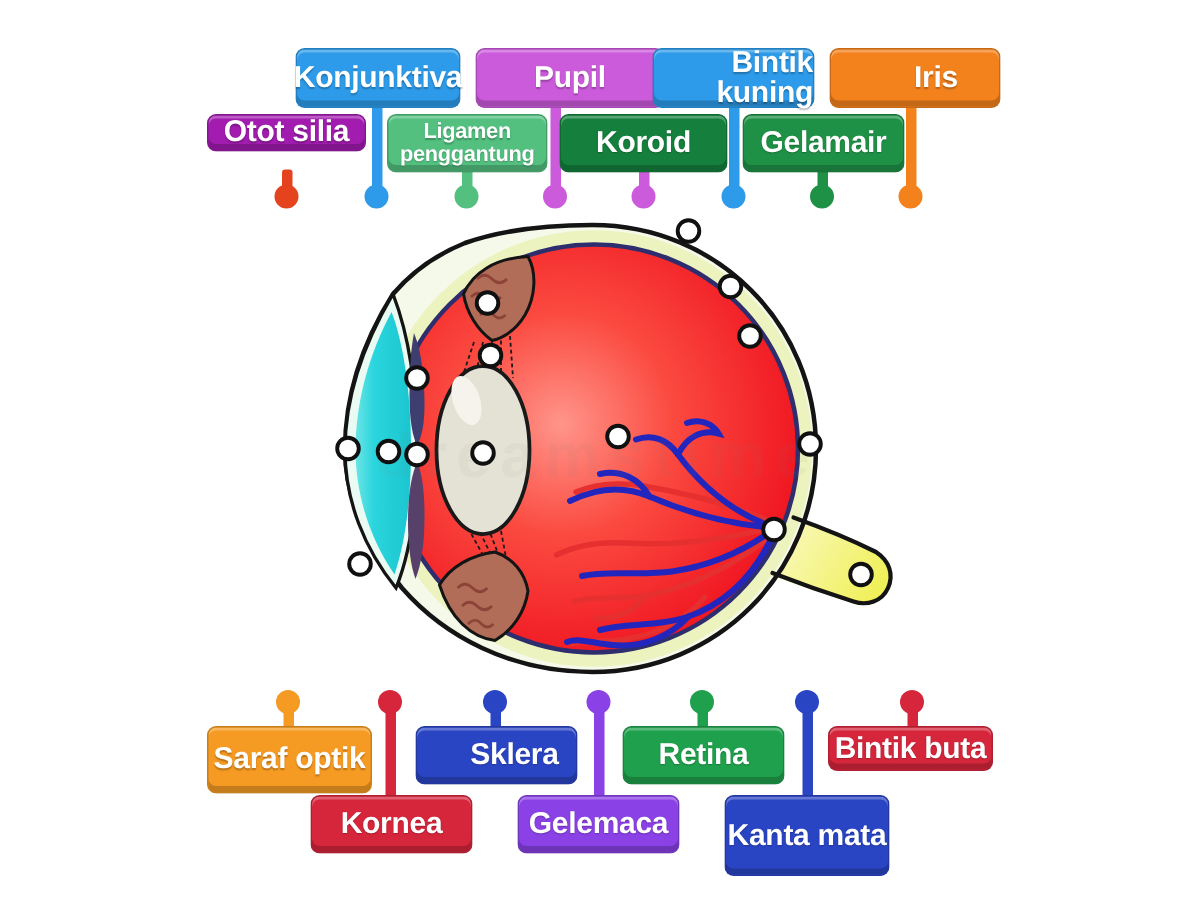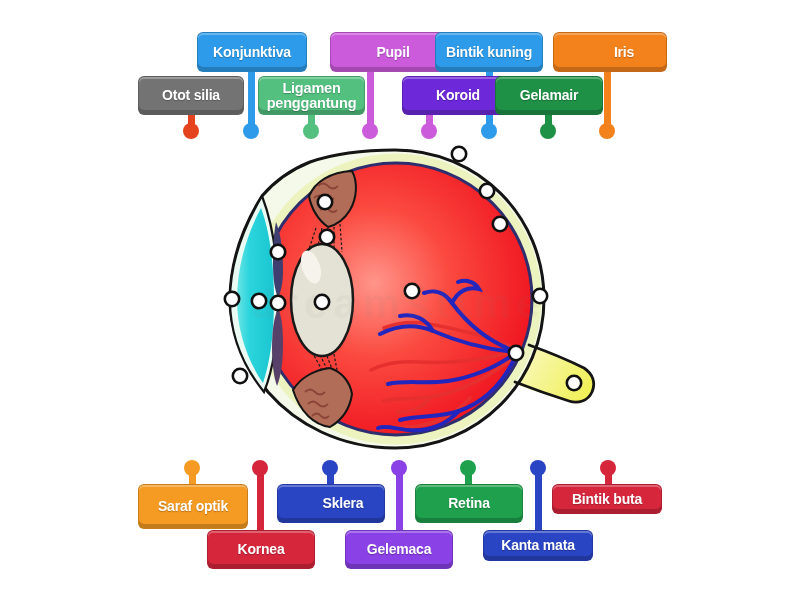--- a/index.html
+++ b/index.html
@@ -4,21 +4,21 @@
 <style>
   html,body{margin:0;padding:0;background:#ffffff;}
   #stage{
     position:relative;width:800px;height:600px;background:#ffffff;
     font-family:"Liberation Sans","DejaVu Sans",sans-serif;overflow:hidden;
   }
   #eye-svg{position:absolute;left:0;top:0;z-index:1;}
   .label{
     position:absolute;z-index:3;border-radius:6px;
     display:flex;align-items:center;justify-content:center;
-    color:#fff;font-weight:700;font-size:14px;line-height:1.02;text-align:center;
+    color:#fff;font-weight:700;font-size:20px;line-height:1.02;text-align:center;
     white-space:pre-line;letter-spacing:-0.2px;
     box-shadow:inset 0 2px 0 rgba(255,255,255,.28), inset 0 -4px 0 rgba(0,0,0,.20);
     text-shadow:0 1px 1px rgba(0,0,0,.25);
     cursor:grab;user-select:none;
   }
   .label.small{font-size:14.5px;}
   .stem{position:absolute;z-index:2;border-radius:2px;}
   .pin-dot{position:absolute;z-index:2;border-radius:50%;}
 </style>
 </head>
@@ -126,37 +126,37 @@
         <circle cx="574" cy="383" r="7.2" fill="#FFFFFF" stroke="#101010" stroke-width="2.6"></circle>
       </g>
   </svg>
 
   <div id="labels-layer">
       <div class="stem" style="left: 247.5px; top: 70px; width: 7px; height: 61px; background: rgb(45, 155, 233);"></div>
       <div class="pin-dot" style="left: 243px; top: 123px; width: 16px; height: 16px; background: rgb(45, 155, 233);"></div>
       <div class="label" style="left: 197px; top: 32px; width: 110px; height: 40px; background: rgb(45, 155, 233); border: 1px solid rgba(0, 0, 0, 0.18); box-sizing: border-box;">Konjunktiva</div>
       <div class="stem" style="left: 366.5px; top: 70px; width: 7px; height: 61px; background: rgb(203, 91, 219);"></div>
       <div class="pin-dot" style="left: 362px; top: 123px; width: 16px; height: 16px; background: rgb(203, 91, 219);"></div>
-      <div class="label" style="left: 330px; top: 32px; width: 126px; height: 40px; background: rgb(203, 91, 219); border: 1px solid rgba(0, 0, 0, 0.18); box-sizing: border-box;">Pupil</div>
+      <div class="label" style="left: 317px; top: 32px; width: 126px; height: 40px; background: rgb(203, 91, 219); border: 1px solid rgba(0, 0, 0, 0.18); box-sizing: border-box;">Pupil</div>
       <div class="stem" style="left: 485.5px; top: 70px; width: 7px; height: 61px; background: rgb(45, 155, 233);"></div>
       <div class="pin-dot" style="left: 481px; top: 123px; width: 16px; height: 16px; background: rgb(45, 155, 233);"></div>
       <div class="label" style="left: 435px; top: 32px; width: 108px; height: 40px; background: rgb(45, 155, 233); border: 1px solid rgba(0, 0, 0, 0.18); box-sizing: border-box; text-align: right;">Bintik kuning</div>
       <div class="stem" style="left: 603.5px; top: 70px; width: 7px; height: 61px; background: rgb(243, 130, 29);"></div>
       <div class="pin-dot" style="left: 599px; top: 123px; width: 16px; height: 16px; background: rgb(243, 130, 29);"></div>
       <div class="label" style="left: 553px; top: 32px; width: 114px; height: 40px; background: rgb(243, 130, 29); border: 1px solid rgba(0, 0, 0, 0.18); box-sizing: border-box; padding-left: 28px;">Iris</div>
       <div class="stem" style="left: 187.5px; top: 113px; width: 7px; height: 18px; background: rgb(228, 67, 30);"></div>
       <div class="pin-dot" style="left: 183px; top: 123px; width: 16px; height: 16px; background: rgb(228, 67, 30);"></div>
-      <div class="label" style="left: 138px; top: 76px; width: 106px; height: 39px; background: #737373; border: 1px solid rgba(0, 0, 0, 0.18); box-sizing: border-box;">Otot silia</div>
+      <div class="label" style="left: 138px; top: 76px; width: 106px; height: 25px; background: #a21caf; border: 1px solid rgba(0, 0, 0, 0.18); box-sizing: border-box;">Otot silia</div>
       <div class="stem" style="left: 307.5px; top: 113px; width: 7px; height: 18px; background: rgb(83, 192, 127);"></div>
       <div class="pin-dot" style="left: 303px; top: 123px; width: 16px; height: 16px; background: rgb(83, 192, 127);"></div>
       <div class="label small" style="left: 258px; top: 76px; width: 107px; height: 39px; background: rgb(83, 192, 127); border: 1px solid rgba(0, 0, 0, 0.18); box-sizing: border-box;">Ligamen
 penggantung</div>
       <div class="stem" style="left: 425.5px; top: 113px; width: 7px; height: 18px; background: rgb(203, 91, 219);"></div>
       <div class="pin-dot" style="left: 421px; top: 123px; width: 16px; height: 16px; background: rgb(203, 91, 219);"></div>
-      <div class="label" style="left: 373px; top: 76px; width: 112px; height: 39px; background: #6d28d9; border: 1px solid rgba(0, 0, 0, 0.18); box-sizing: border-box; margin-left: 29px;">Koroid</div>
+      <div class="label" style="left: 373px; top: 76px; width: 112px; height: 39px; background: #15803d; border: 1px solid rgba(0, 0, 0, 0.18); box-sizing: border-box;">Koroid</div>
       <div class="stem" style="left: 544.5px; top: 113px; width: 7px; height: 18px; background: rgb(31, 145, 70);"></div>
       <div class="pin-dot" style="left: 540px; top: 123px; width: 16px; height: 16px; background: rgb(31, 145, 70);"></div>
       <div class="label" style="left: 495px; top: 76px; width: 108px; height: 39px; background: rgb(31, 145, 70); border: 1px solid rgba(0, 0, 0, 0.18); box-sizing: border-box; text-align: center;">Gelamair</div>
       <div class="stem" style="left: 188.5px; top: 468px; width: 7px; height: 18px; background: rgb(245, 154, 34);"></div>
       <div class="pin-dot" style="left: 184px; top: 460px; width: 16px; height: 16px; background: rgb(245, 154, 34);"></div>
       <div class="label" style="left: 138px; top: 484px; width: 110px; height: 45px; background: rgb(245, 154, 34); border: 1px solid rgba(0, 0, 0, 0.18); box-sizing: border-box;">Saraf optik</div>
       <div class="stem" style="left: 326.5px; top: 468px; width: 7px; height: 18px; background: rgb(42, 69, 196);"></div>
       <div class="pin-dot" style="left: 322px; top: 460px; width: 16px; height: 16px; background: rgb(42, 69, 196);"></div>
       <div class="label" style="left: 277px; top: 484px; width: 108px; height: 39px; background: rgb(42, 69, 196); border: 1px solid rgba(0, 0, 0, 0.18); box-sizing: border-box; padding-left: 24px;">Sklera</div>
       <div class="stem" style="left: 464.5px; top: 468px; width: 7px; height: 18px; background: rgb(31, 160, 76);"></div>
@@ -166,15 +166,15 @@
       <div class="pin-dot" style="left: 600px; top: 460px; width: 16px; height: 16px; background: rgb(213, 38, 60);"></div>
       <div class="label" style="left: 552px; top: 484px; width: 110px; height: 30px; background: rgb(213, 38, 60); border: 1px solid rgba(0, 0, 0, 0.18); box-sizing: border-box;">Bintik buta</div>
       <div class="stem" style="left: 256.5px; top: 468px; width: 7px; height: 64px; background: rgb(213, 38, 60);"></div>
       <div class="pin-dot" style="left: 252px; top: 460px; width: 16px; height: 16px; background: rgb(213, 38, 60);"></div>
       <div class="label" style="left: 207px; top: 530px; width: 108px; height: 39px; background: rgb(213, 38, 60); border: 1px solid rgba(0, 0, 0, 0.18); box-sizing: border-box;">Kornea</div>
       <div class="stem" style="left: 395.5px; top: 468px; width: 7px; height: 64px; background: rgb(138, 65, 229);"></div>
       <div class="pin-dot" style="left: 391px; top: 460px; width: 16px; height: 16px; background: rgb(138, 65, 229);"></div>
       <div class="label" style="left: 345px; top: 530px; width: 108px; height: 39px; background: rgb(138, 65, 229); border: 1px solid rgba(0, 0, 0, 0.18); box-sizing: border-box;">Gelemaca</div>
       <div class="stem" style="left: 534.5px; top: 468px; width: 7px; height: 64px; background: rgb(42, 69, 196);"></div>
       <div class="pin-dot" style="left: 530px; top: 460px; width: 16px; height: 16px; background: rgb(42, 69, 196);"></div>
-      <div class="label" style="left: 483px; top: 530px; width: 110px; height: 31px; background: rgb(42, 69, 196); border: 1px solid rgba(0, 0, 0, 0.18); box-sizing: border-box;">Kanta mata</div>
+      <div class="label" style="left: 483px; top: 530px; width: 110px; height: 54px; background: rgb(42, 69, 196); border: 1px solid rgba(0, 0, 0, 0.18); box-sizing: border-box;">Kanta mata</div>
     </div>
 </div>
 
 </body></html>

